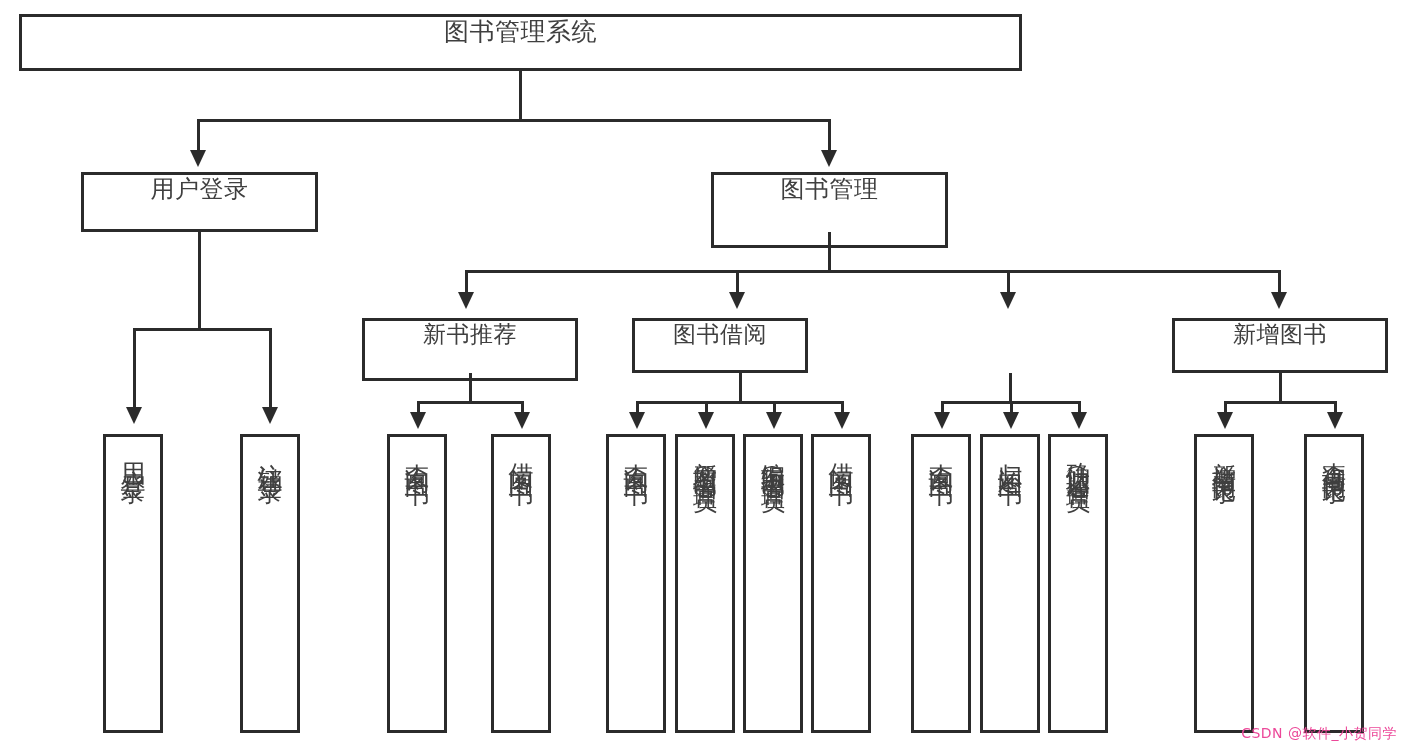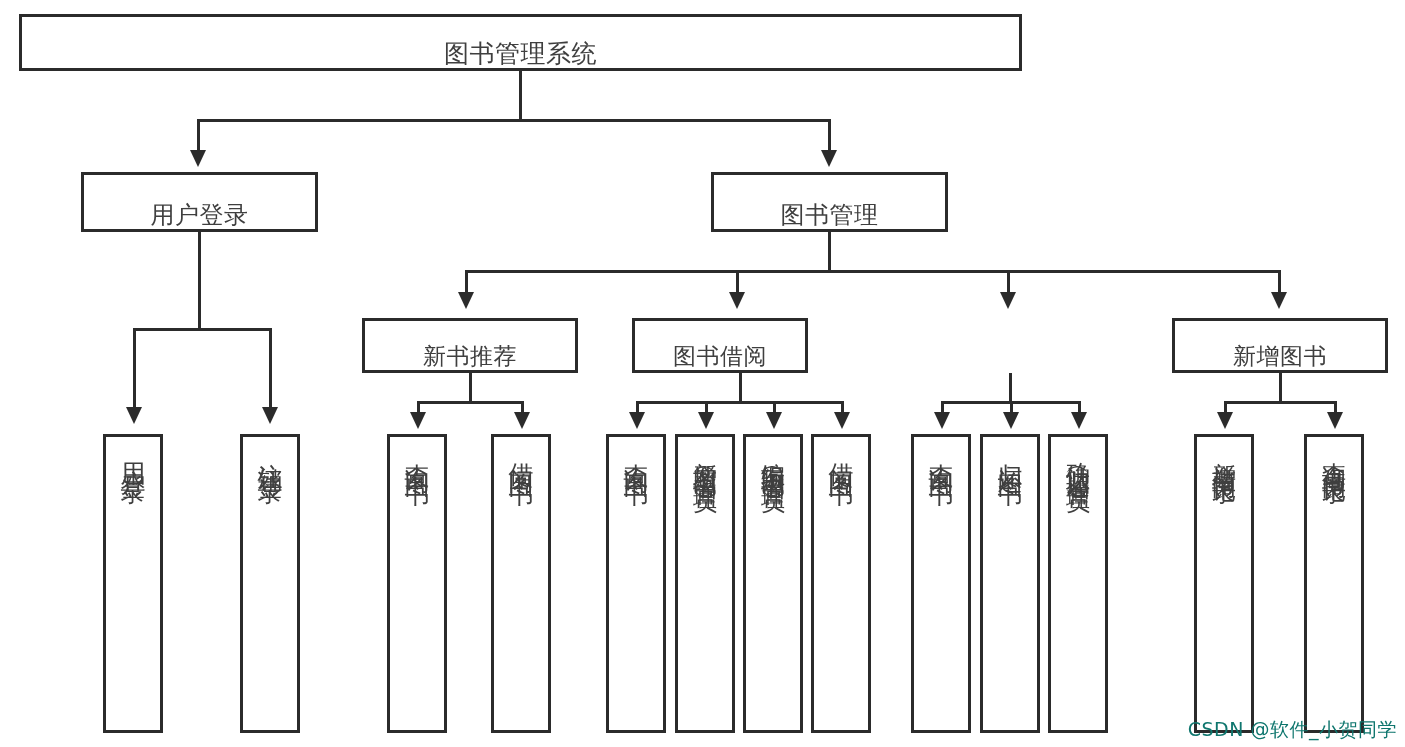--- a/index.html
+++ b/index.html
@@ -18,21 +18,21 @@
     background: #ffffff;
     overflow: hidden;
   }
   
   .node {
     position: absolute;
     box-sizing: border-box;
     background: #ffffff;
     border: 3px solid #2b2b2b;
     display: flex;
-    align-items: flex-end;
+    align-items: flex-start;
     justify-content: center;
     color: #3a3a3a;
     text-align: center;
   }
   .node-label {
     display: block;
     line-height: 1.18;
     letter-spacing: 0.5px;
     color: #3f3f3f;
   }
@@ -76,22 +76,22 @@
     border-left: 8px solid transparent;
     border-right: 8px solid transparent;
     border-top: 17px solid #2b2b2b;
   }
 
   
   #watermark {
     position: absolute;
     right: 8px;
     bottom: 4px;
-    font-size: 19px;
-    color: #0f766e;
+    font-size: 14px;
+    color: #ec4899;
     letter-spacing: 0.5px;
     font-family: "DejaVu Sans", "Liberation Sans", sans-serif;
     white-space: nowrap;
     pointer-events: none;
   }
 </style>
 </head>
 <body>
 
 <div id="canvas">
@@ -106,21 +106,21 @@
 
   <div class="edge-v" style="left:197px; top:119px; height:33px;"></div>
   <div class="arrow-head" style="left:190px; top:150px;"></div>
   <div class="edge-v" style="left:828px; top:119px; height:33px;"></div>
   <div class="arrow-head" style="left:821px; top:150px;"></div>
 
   <div class="node level-2" style="left:81px; top:172px; width:237px; height:60px;">
     <span class="node-label">用户登录</span>
   </div>
 
-  <div class="node level-2" style="left:711px; top:172px; width:237px; height:60px;">
+  <div class="node level-2" style="left:711px; top:172px; width:237px; height:76px;">
     <span class="node-label">图书管理</span>
   </div>
 
   <div class="edge-v" style="left:198px; top:232px; height:96px;"></div>
   <div class="edge-h" style="left:133px; top:328px; width:139px;"></div>
   <div class="edge-v" style="left:133px; top:328px; height:81px;"></div>
   <div class="arrow-head" style="left:126px; top:407px;"></div>
   <div class="edge-v" style="left:269px; top:328px; height:81px;"></div>
   <div class="arrow-head" style="left:262px; top:407px;"></div>
 
@@ -128,21 +128,21 @@
   <div class="edge-h" style="left:465px; top:270px; width:816px;"></div>
   <div class="edge-v" style="left:465px; top:270px; height:24px;"></div>
   <div class="arrow-head" style="left:458px; top:292px;"></div>
   <div class="edge-v" style="left:736px; top:270px; height:24px;"></div>
   <div class="arrow-head" style="left:729px; top:292px;"></div>
   <div class="edge-v" style="left:1007px; top:270px; height:24px;"></div>
   <div class="arrow-head" style="left:1000px; top:292px;"></div>
   <div class="edge-v" style="left:1278px; top:270px; height:24px;"></div>
   <div class="arrow-head" style="left:1271px; top:292px;"></div>
 
-  <div class="node level-3" style="left:362px; top:318px; width:216px; height:55px;">
+  <div class="node level-3" style="left:362px; top:318px; width:216px; height:63px;">
     <span class="node-label">新书推荐</span>
   </div>
   <div class="node level-3" style="left:632px; top:318px; width:176px; height:55px;">
     <span class="node-label">图书借阅</span>
   </div>
   <div class="node level-3" style="left:1172px; top:318px; width:216px; height:55px;">
     <span class="node-label">新增图书</span>
   </div>
 
   <div class="edge-v" style="left:469px; top:373px; height:28px;"></div>

